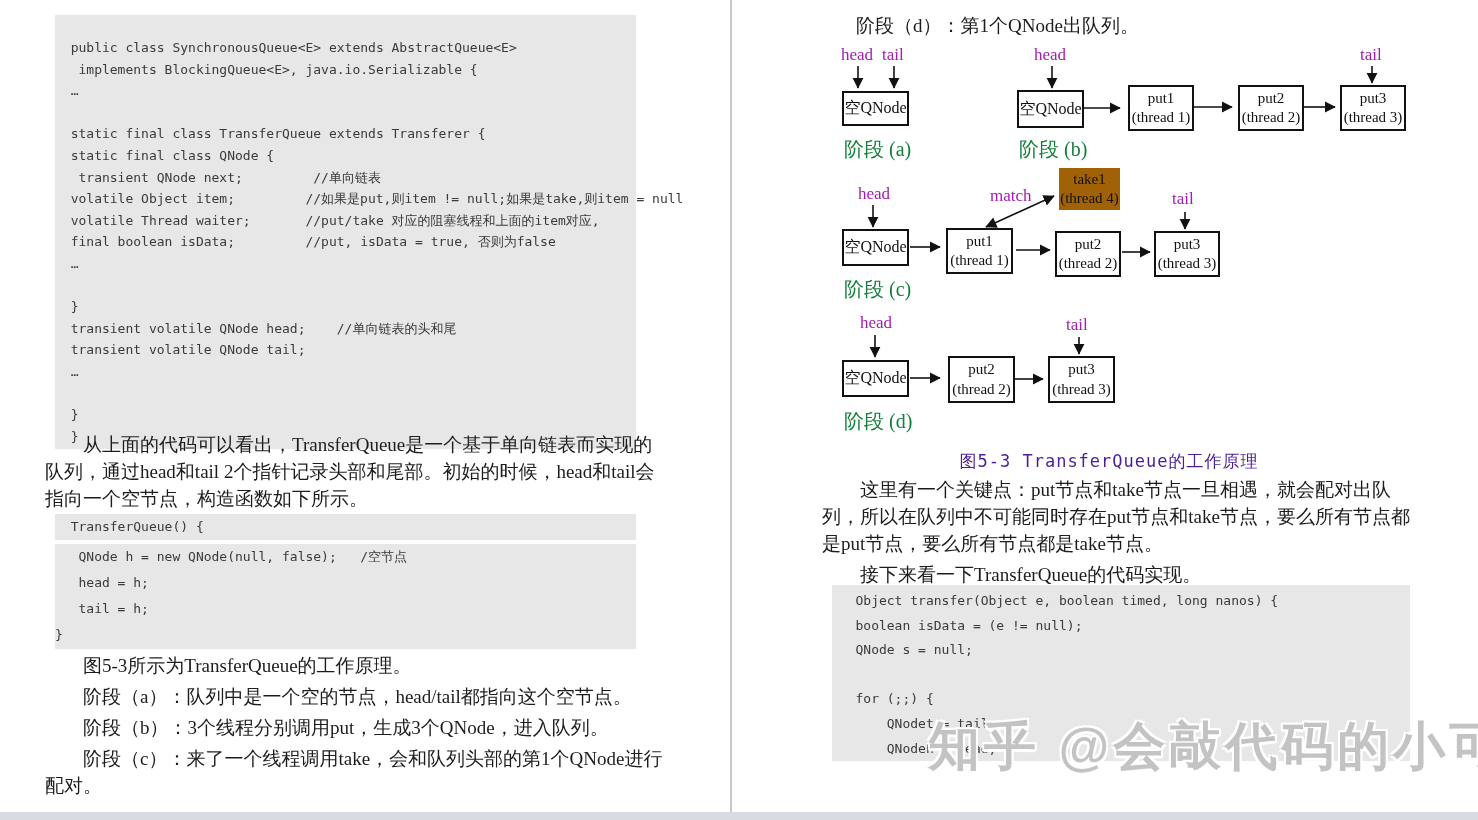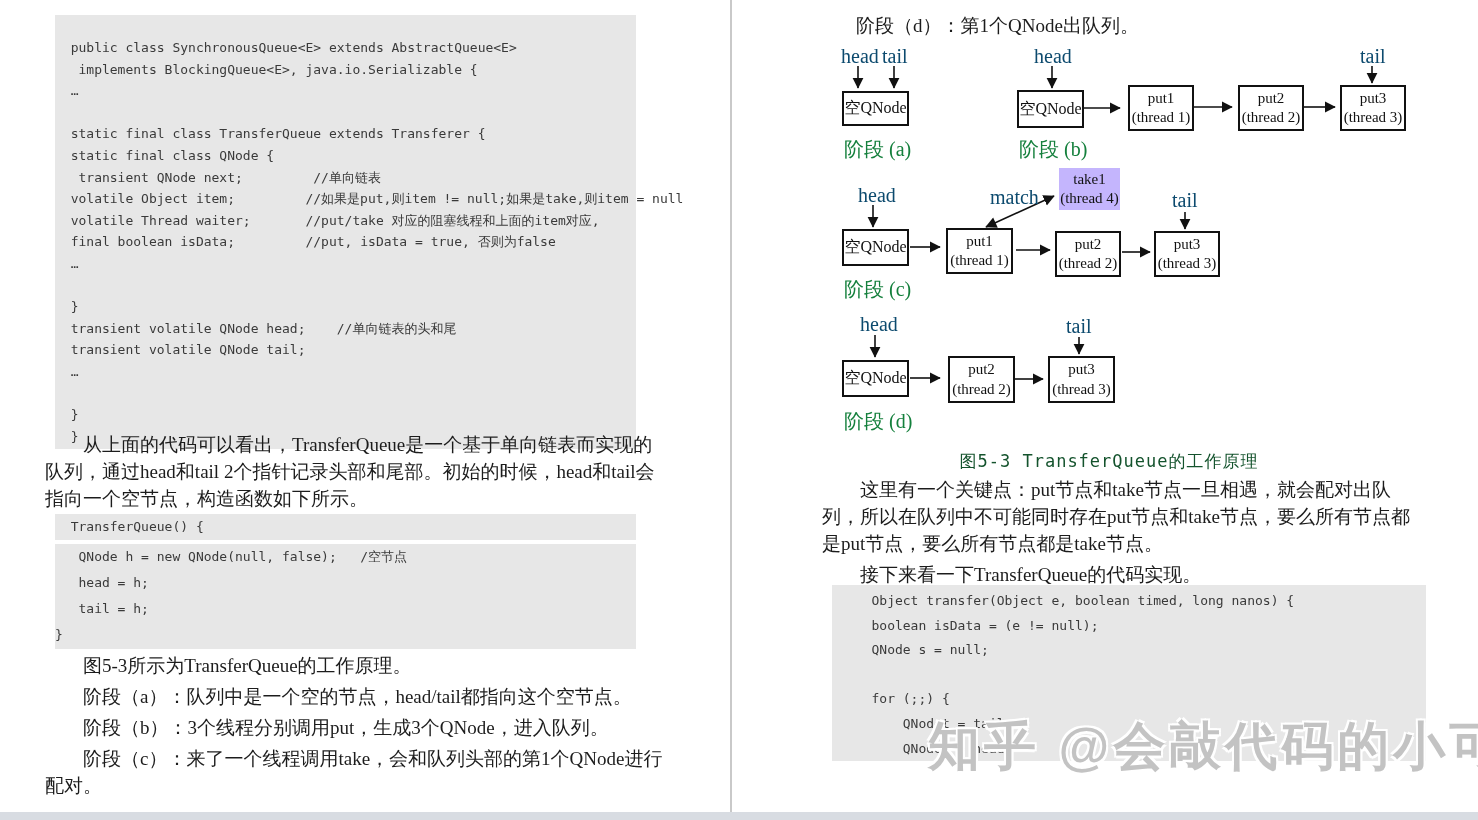--- a/index.html
+++ b/index.html
@@ -12,31 +12,31 @@
   .abs{position:absolute;}
   .para{font-size:19px;line-height:27px;text-indent:2em;margin:0 0 4px 0;}
   .codeblock{background:#e7e7e7;font-family:"DejaVu Sans Mono","Liberation Mono",monospace;
              font-size:13px;color:#3a3a3a;}
   .cl{height:21.6px;line-height:21.6px;white-space:pre;overflow:visible;}
   .cl2{height:26px;line-height:26px;white-space:pre;}
   .cl3{height:24.6px;line-height:24.6px;white-space:pre;}
   
   .divider{left:730px;top:0;width:2px;height:812px;background:#c9c9c9;}
   .bottombar{left:0;top:812px;width:1478px;height:8px;background:#d8dce2;}
-  .dlbl{position:absolute;font-size:20px;color:#0c4a6e;white-space:pre;}
+  .dlbl{position:absolute;font-size:17px;color:#a21caf;white-space:pre;}
   .dcap{position:absolute;font-size:20px;color:#15803d;white-space:pre;}
   .dbox{position:absolute;border:2px solid #111;background:#fff;display:flex;
         align-items:center;justify-content:center;text-align:center;
         white-space:pre-line;font-size:15px;line-height:1.3;color:#111;}
   .dbox.empty{font-size:16px;}
-  .dhl{position:absolute;background:#c4b5fd;display:flex;align-items:center;justify-content:center;
+  .dhl{position:absolute;background:#a16207;display:flex;align-items:center;justify-content:center;
        text-align:center;white-space:pre-line;font-size:15px;line-height:1.3;color:#111;}
   svg.arrows{position:absolute;left:0;top:0;pointer-events:none;}
   
-  .figcap{left:740px;top:450px;width:738px;text-align:center;font-size:17px;color:#14532d;
+  .figcap{left:740px;top:450px;width:738px;text-align:center;font-size:17px;color:#4c1d95;
           font-family:"DejaVu Sans Mono","Liberation Mono",monospace;letter-spacing:1px;}
   
   .watermark{left:928px;top:712px;width:552px;font-size:52px;font-weight:700;
      font-family:"Liberation Sans","DejaVu Sans",sans-serif;letter-spacing:4px;
      color:rgba(185,185,185,0.85);white-space:nowrap;z-index:10;
      text-shadow:-2px -2px 0 #fff,2px -2px 0 #fff,-2px 2px 0 #fff,2px 2px 0 #fff,0 3px 1px #fff;}
 </style>
 </head>
 <body>
 
@@ -169,21 +169,21 @@
 (thread 3)</div>
     <div class="dlbl" style="left:326px;top:315px;">tail</div>
     <div class="dcap" style="left:104px;top:408px;">阶段 (d)</div>
   </div>
 
   <div class="abs" style="left:82px;top:476px;width:592px;">
     <p class="para">这里有一个关键点：put节点和take节点一旦相遇，就会配对出队列，所以在队列中不可能同时存在put节点和take节点，要么所有节点都是put节点，要么所有节点都是take节点。</p>
     <p class="para">接下来看一下TransferQueue的代码实现。</p>
   </div>
 
-  <div class="abs codeblock" style="left:92px;top:585px;width:578px;height:172px;padding-top:4px;padding-left:16px;">
+  <div class="abs codeblock" style="left:92px;top:585px;width:578px;height:172px;padding-top:4px;">
     <div class="cl3">   Object transfer(Object e, boolean timed, long nanos) {</div>
     <div class="cl3">   boolean isData = (e != null);</div>
     <div class="cl3">   QNode s = null;</div>
     <div class="cl3"></div>
     <div class="cl3">   for (;;) {</div>
     <div class="cl3">       QNodet = tail;</div>
     <div class="cl3">       QNodeh = head;</div>
   </div>
 </div>
 

